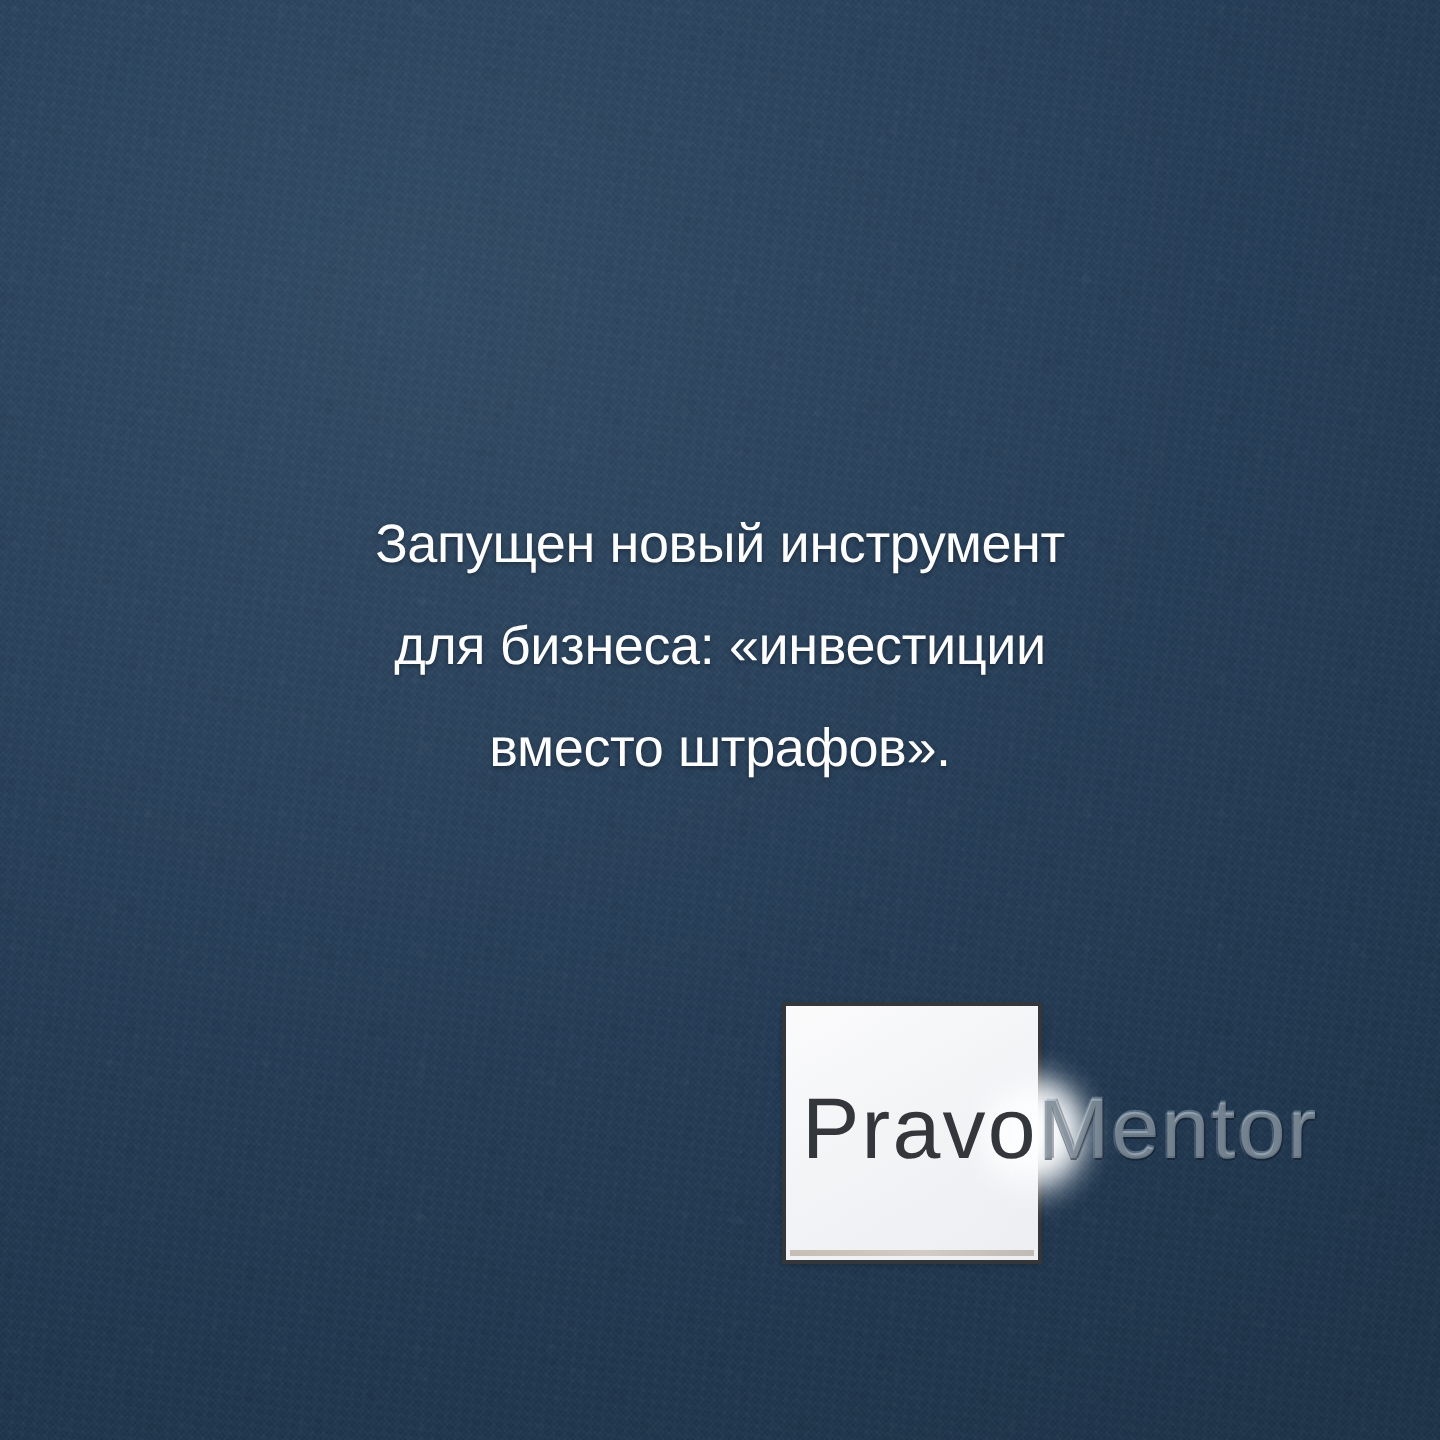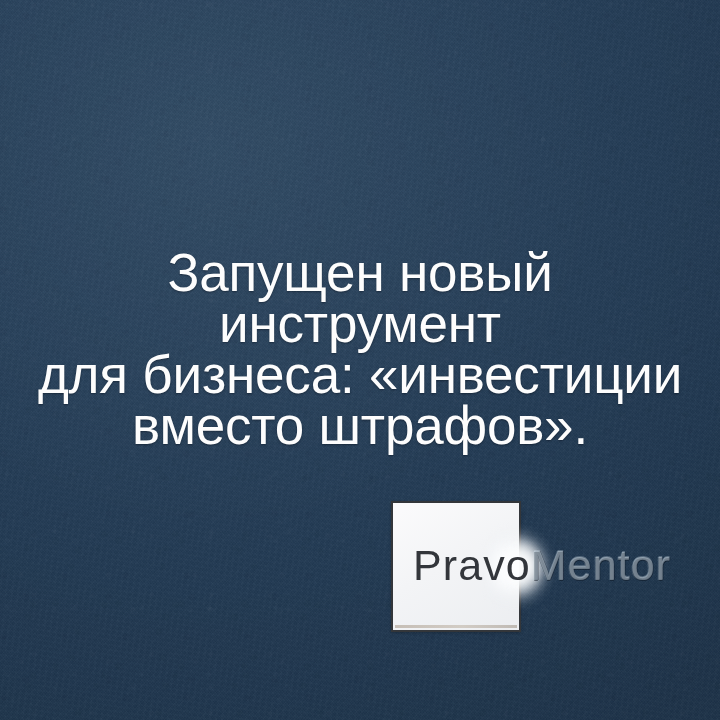--- a/index.html
+++ b/index.html
@@ -87,21 +87,21 @@
   }
 
   
   #headline {
     position: absolute;
     left: 0;
     right: 0;
     top: 247px;
     text-align: center;
     color: #fdfdfd;
-    font-size: 53px;
+    font-size: 27px;
     line-height: 51px;
     font-weight: 400;
     letter-spacing: -0.2px;
     text-shadow: 0 1px 2px rgba(8,16,26,0.45);
     white-space: pre-line;
     padding: 0 24px;
     box-sizing: border-box;
   }
 
   
@@ -162,21 +162,21 @@
     background: radial-gradient(50% 50% at 42% 50%,
                 rgba(255,255,255,0.92) 0%,
                 rgba(250,252,253,0.60) 48%,
                 rgba(244,247,250,0.00) 100%);
     filter: blur(4.5px);
   }
 
   
   #logo-word {
     position: absolute;
-    left: 22px;
+    left: 10px;
     top: 38px;
     font-size: 43px;
     line-height: 52px;
     font-weight: 300;
     letter-spacing: 1.1px;
     white-space: nowrap;
   }
   .lw-pravo {
     color: #33363b;
     font-weight: 300;

